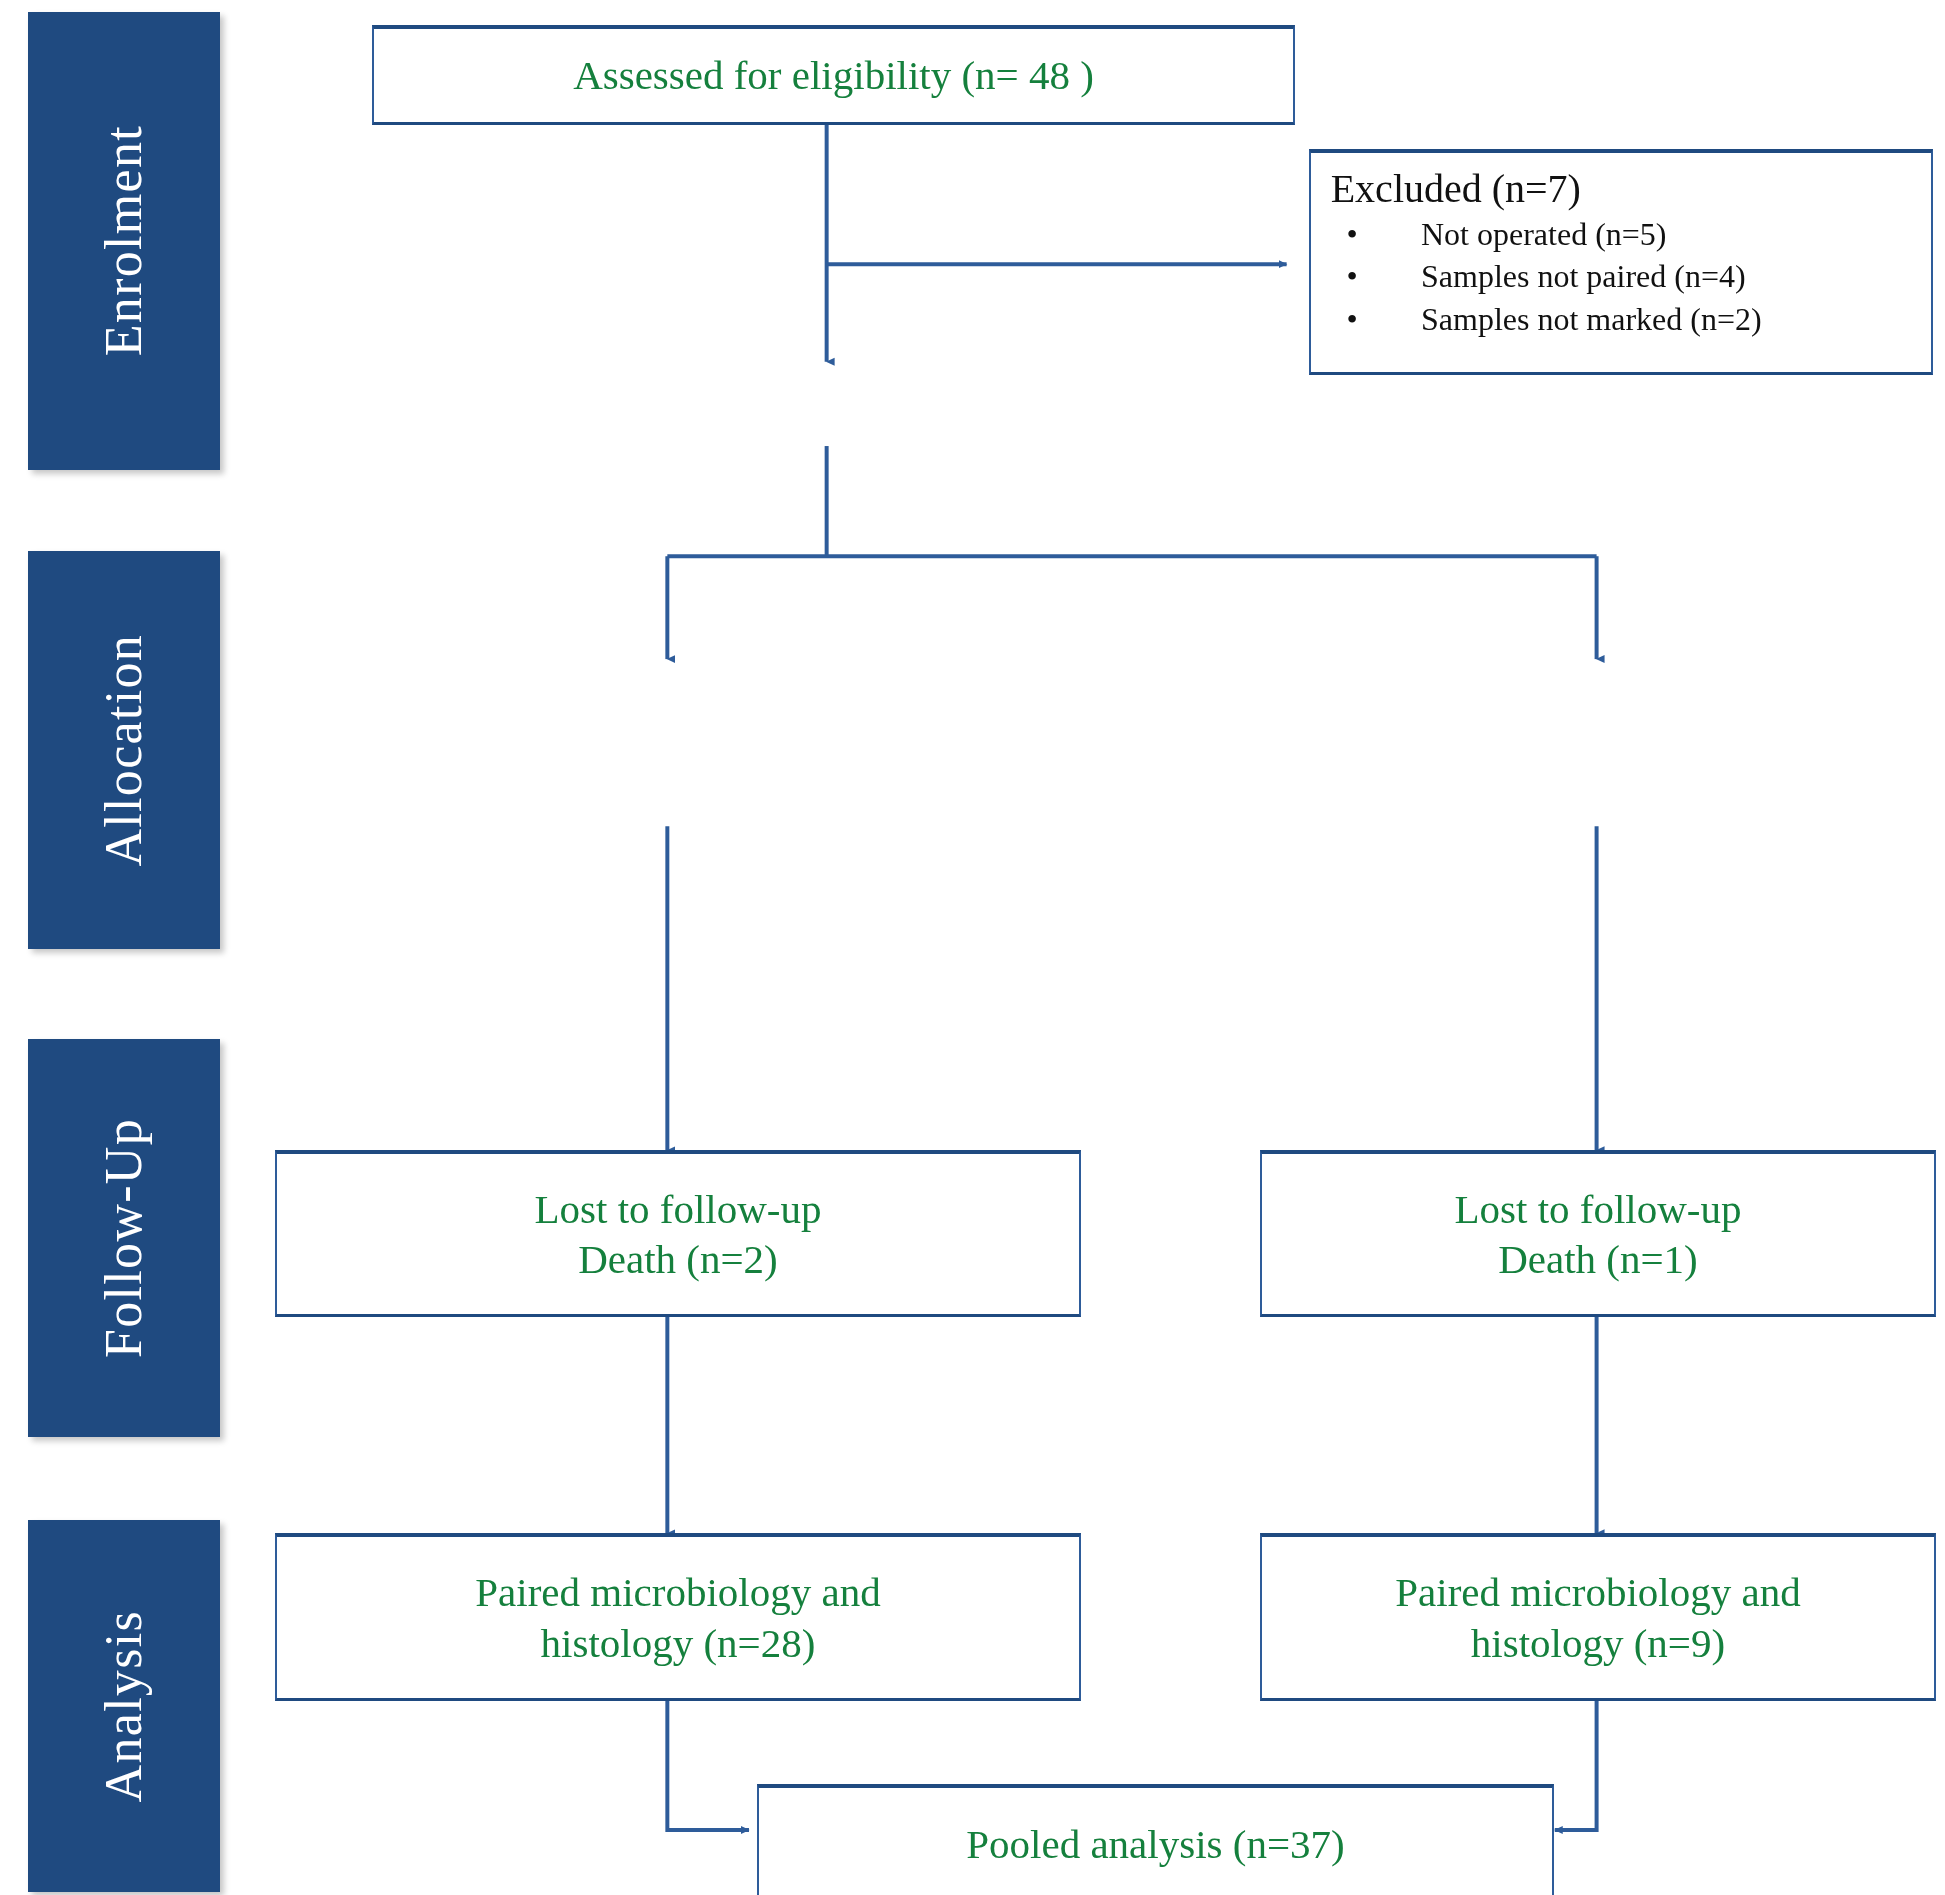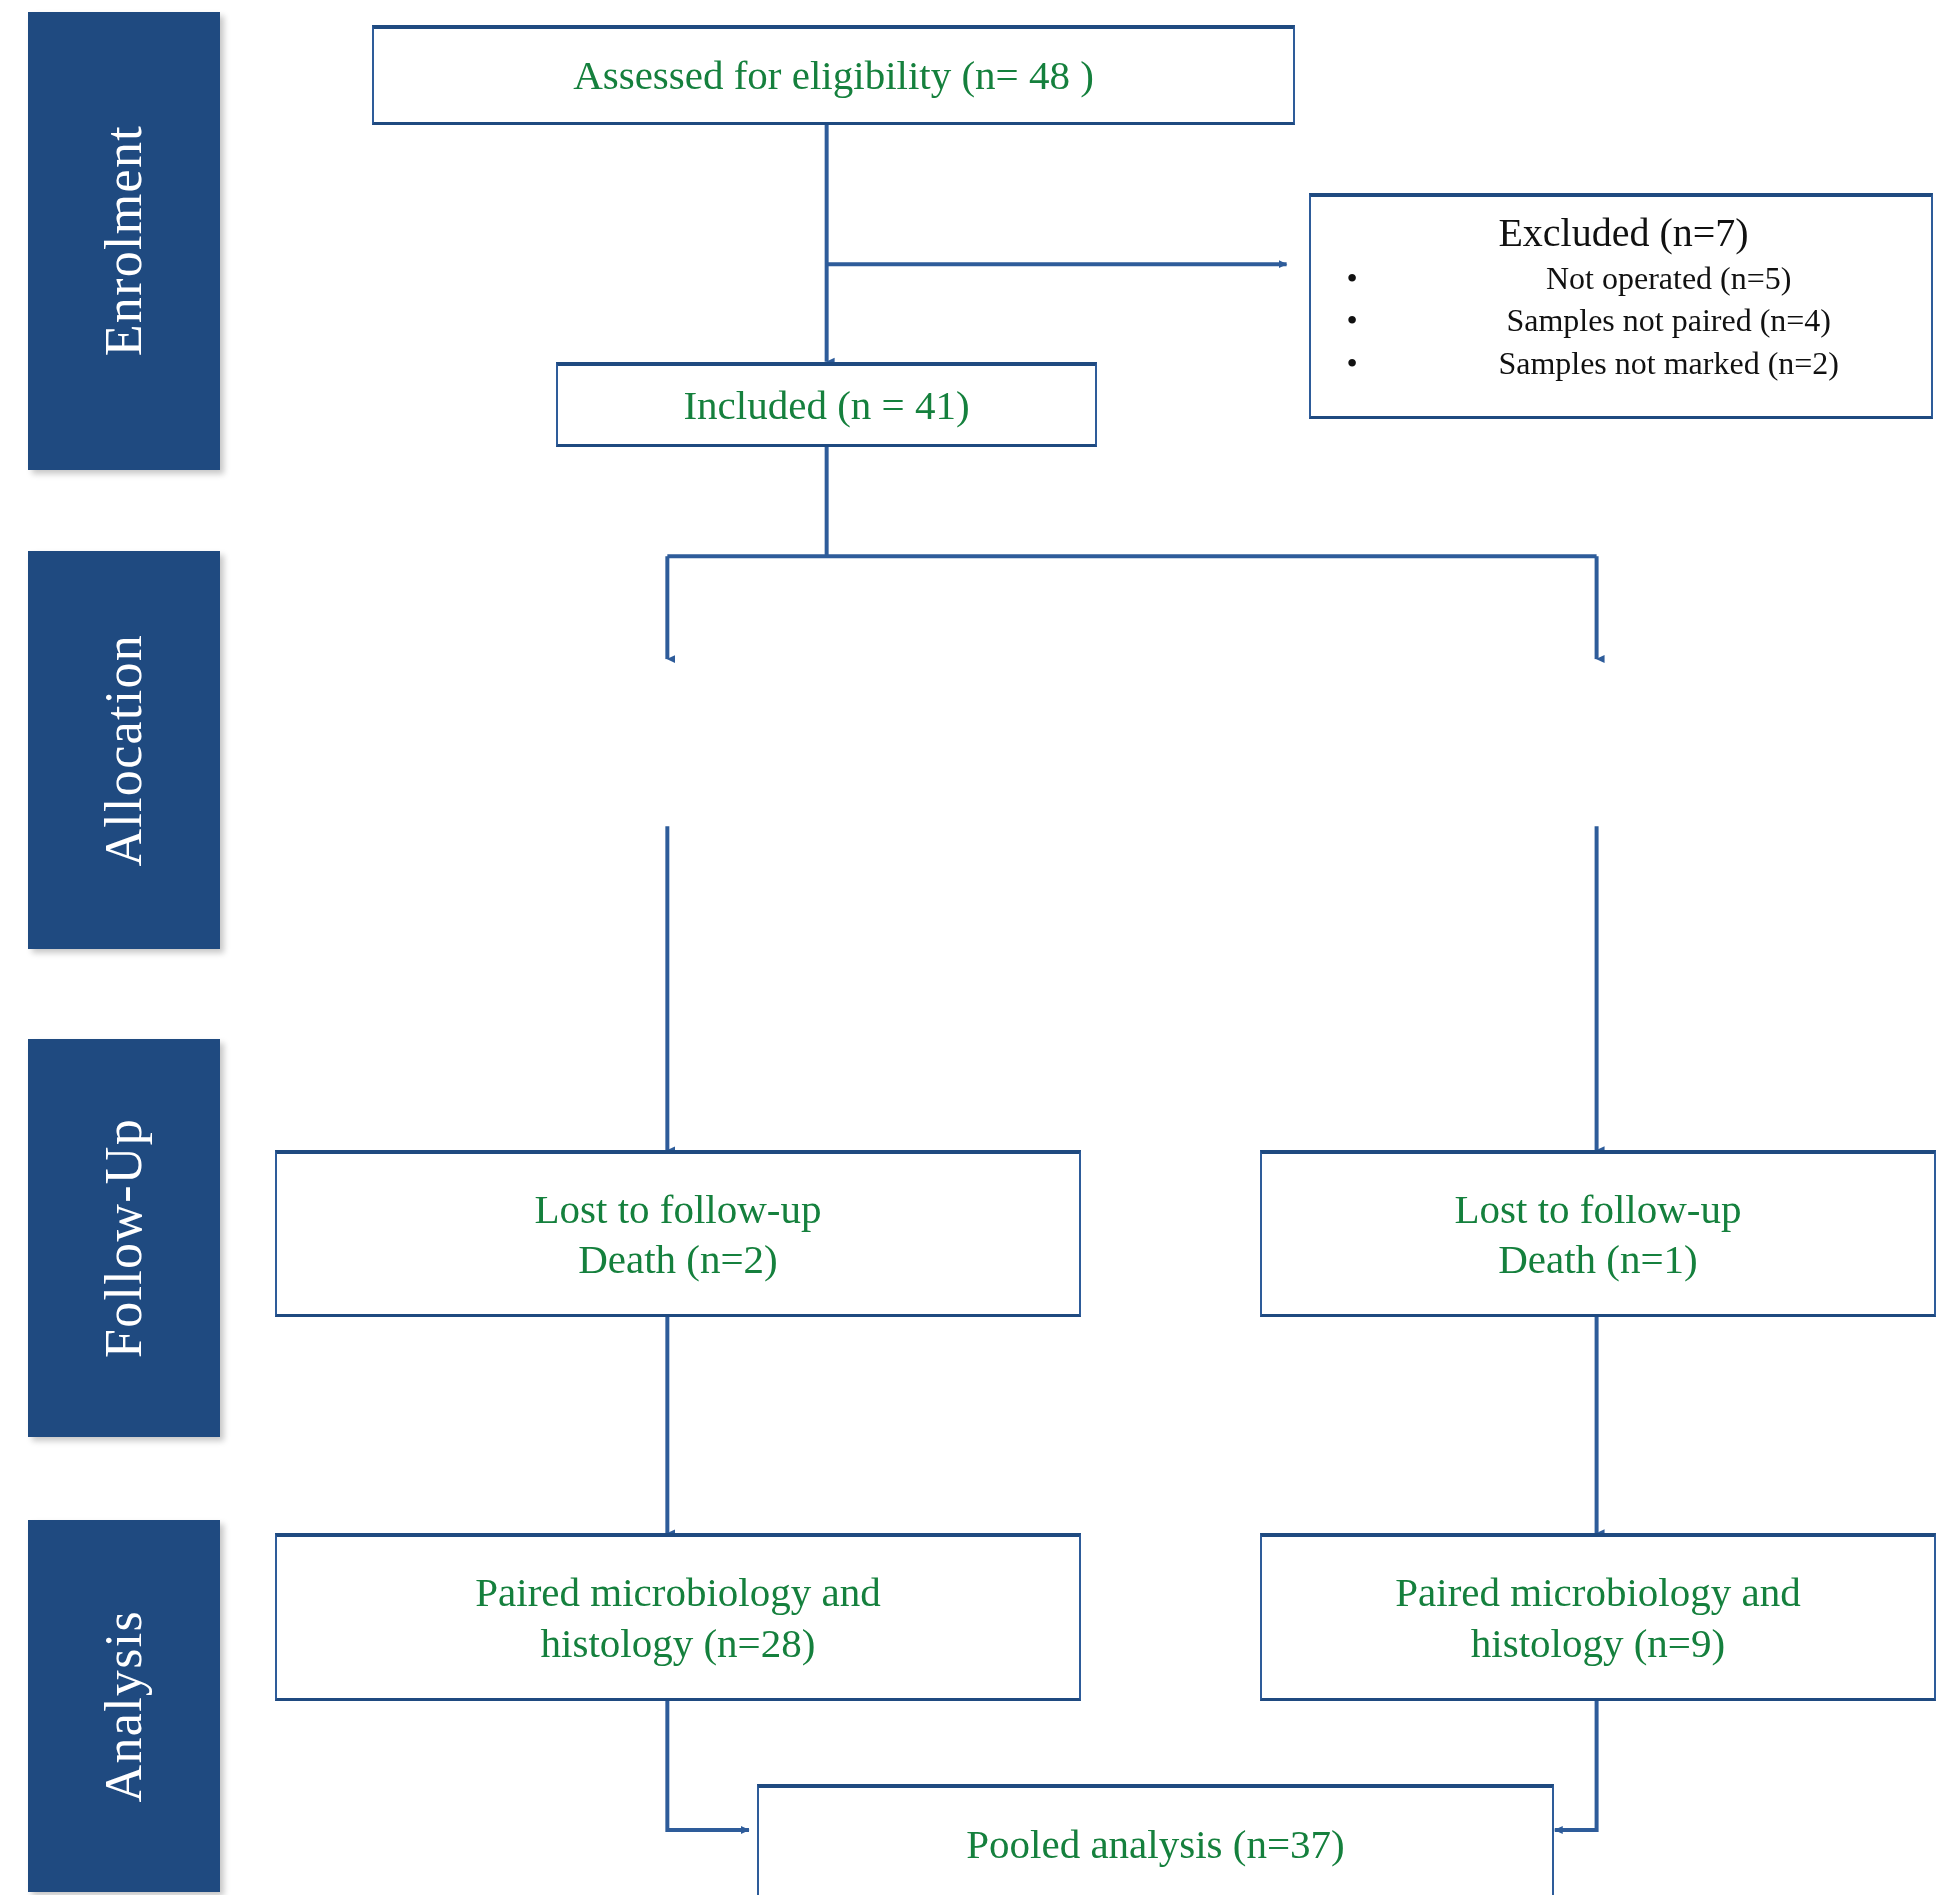--- a/index.html
+++ b/index.html
@@ -61,22 +61,21 @@
     line-height: 1.22;
     color: #15803d;
     padding: 0 9.3px;
     white-space: pre-line;
   }
 
   
   .node.excluded {
     display: block;
     padding: 10.6px 14.6px 6.6px 17px;
-    text-align: center;
-    margin-top: 44px;
+    text-align: left;
   }
   .excluded-title {
     font-family: "Liberation Serif", "DejaVu Serif", serif;
     font-size: 40px;
     line-height: 1.15;
     color: #111111;
     margin: 2.7px 0 1.3px 2.7px;
   }
   .excluded-list {
     list-style: none;
@@ -185,23 +184,20 @@
         <span class="bullet-dot">•</span>
         <span>Samples not paired (n=4)</span>
       </li>
       <li>
         <span class="bullet-dot">•</span>
         <span>Samples not marked (n=2)</span>
       </li>
     </ul>
   </div>
 
-  <div class="node" style="left:556px; top:362px; width:541px; height:85px;">
-    <span class="node-text">Included (n = 41)</span>
-  </div>
 
 
 
   <div class="node" style="left:275px; top:1150px; width:806px; height:167px;">
     <span class="node-text">Lost to follow-up
 Death (n=2)</span>
   </div>
 
   <div class="node" style="left:1260px; top:1150px; width:676px; height:167px;">
     <span class="node-text">Lost to follow-up

